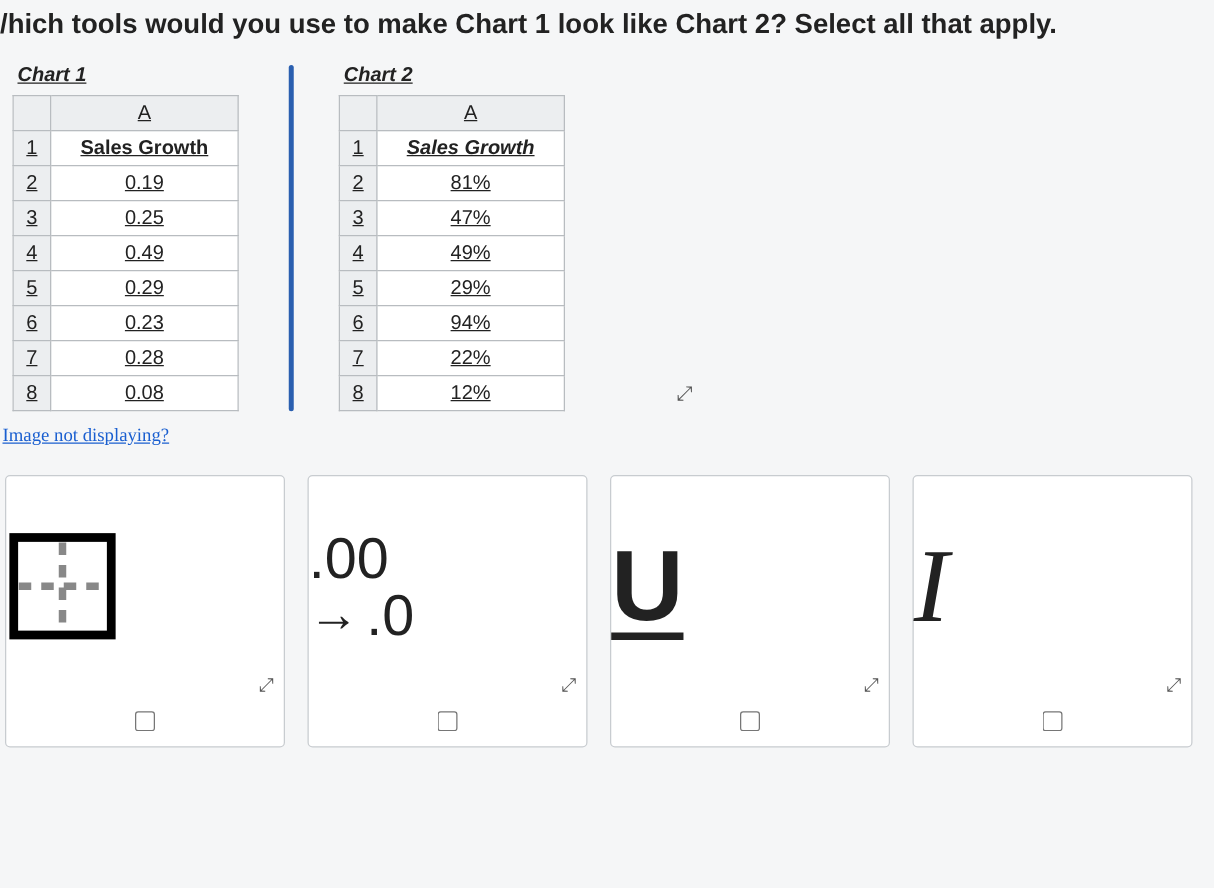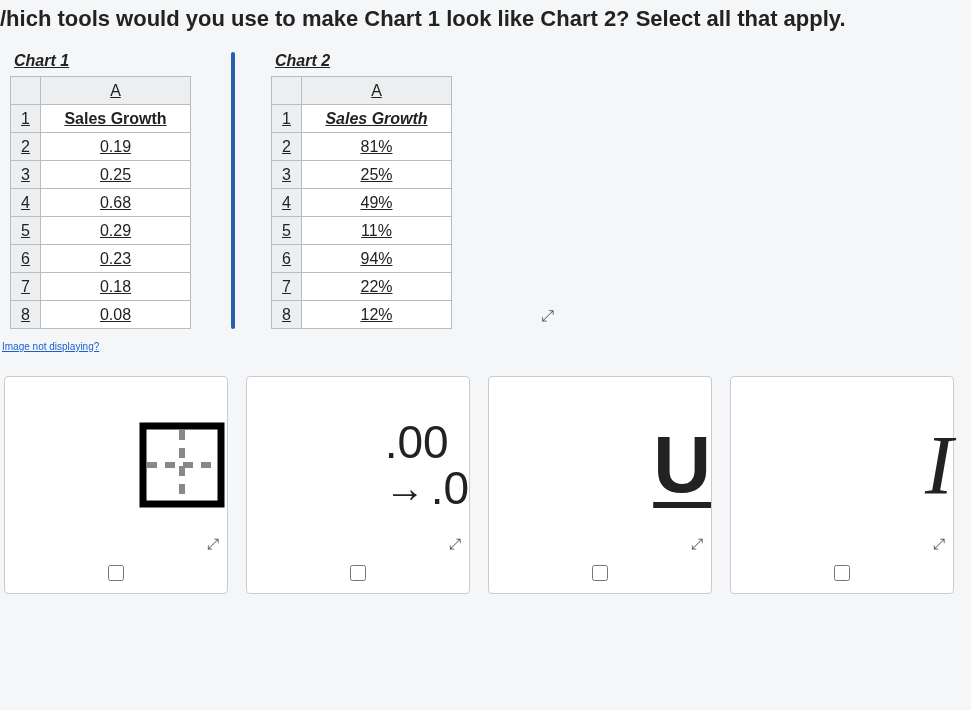--- a/index.html
+++ b/index.html
@@ -66,23 +66,24 @@
   .chart2 table.ss { }
   .divider {
     width: 4px;
     background: linear-gradient(#2a5fb0,#2a5fb0);
     margin-right: -4px;
     align-self: stretch;
     border-radius:2px;
   }
   .img-link {
     color: #1a5fd0;
-    font-size: 10px;
+    font-size: 15px;
     padding: 12px 0 0 2px;
     display: inline-block;
+    font-family: Liberation Serif, serif;
   }
   .image-wrap {
     position: relative;
     width: 560px;
     text-decoration: underline;
   }
   .image-wrap .expand-main {
     position: absolute;
     right: 6px;
     bottom: 4px;
@@ -103,21 +104,21 @@
     height: 218px;
     display: flex;
     flex-direction: column;
     align-items: center;
     justify-content: center;
   }
   .option .icon-area {
     flex: 1;
     display:flex;
     align-items:center;
-    justify-content:flex-end;
+    justify-content:flex-start;
     width:100%;
   }
   .option .expand {
     position: absolute;
     right: 8px;
     bottom: 40px;
     font-size: 15px;
     color: #555;
   }
   .option .cb-wrap {
@@ -184,33 +185,33 @@
         <tr>
               <th class="rowh">2</th>
               <td class="data">0.19</td>
             </tr>
         <tr>
               <th class="rowh">3</th>
               <td class="data">0.25</td>
             </tr>
         <tr>
               <th class="rowh">4</th>
-              <td class="data">0.68</td>
+              <td class="data">0.49</td>
             </tr>
         <tr>
               <th class="rowh">5</th>
               <td class="data">0.29</td>
             </tr>
         <tr>
               <th class="rowh">6</th>
               <td class="data">0.23</td>
             </tr>
         <tr>
               <th class="rowh">7</th>
-              <td class="data">0.18</td>
+              <td class="data">0.28</td>
             </tr>
         <tr>
               <th class="rowh">8</th>
               <td class="data">0.08</td>
             </tr>
       </tbody>
         </table>
     </div>
 
     <div class="divider"></div>
@@ -226,29 +227,29 @@
         <tr>
               <th class="rowh">1</th>
               <td class="data data-header">Sales Growth</td>
             </tr>
         <tr>
               <th class="rowh">2</th>
               <td class="data">81%</td>
             </tr>
         <tr>
               <th class="rowh">3</th>
-              <td class="data">25%</td>
+              <td class="data">47%</td>
             </tr>
         <tr>
               <th class="rowh">4</th>
               <td class="data">49%</td>
             </tr>
         <tr>
               <th class="rowh">5</th>
-              <td class="data">11%</td>
+              <td class="data">29%</td>
             </tr>
         <tr>
               <th class="rowh">6</th>
               <td class="data">94%</td>
             </tr>
         <tr>
               <th class="rowh">7</th>
               <td class="data">22%</td>
             </tr>
         <tr>

